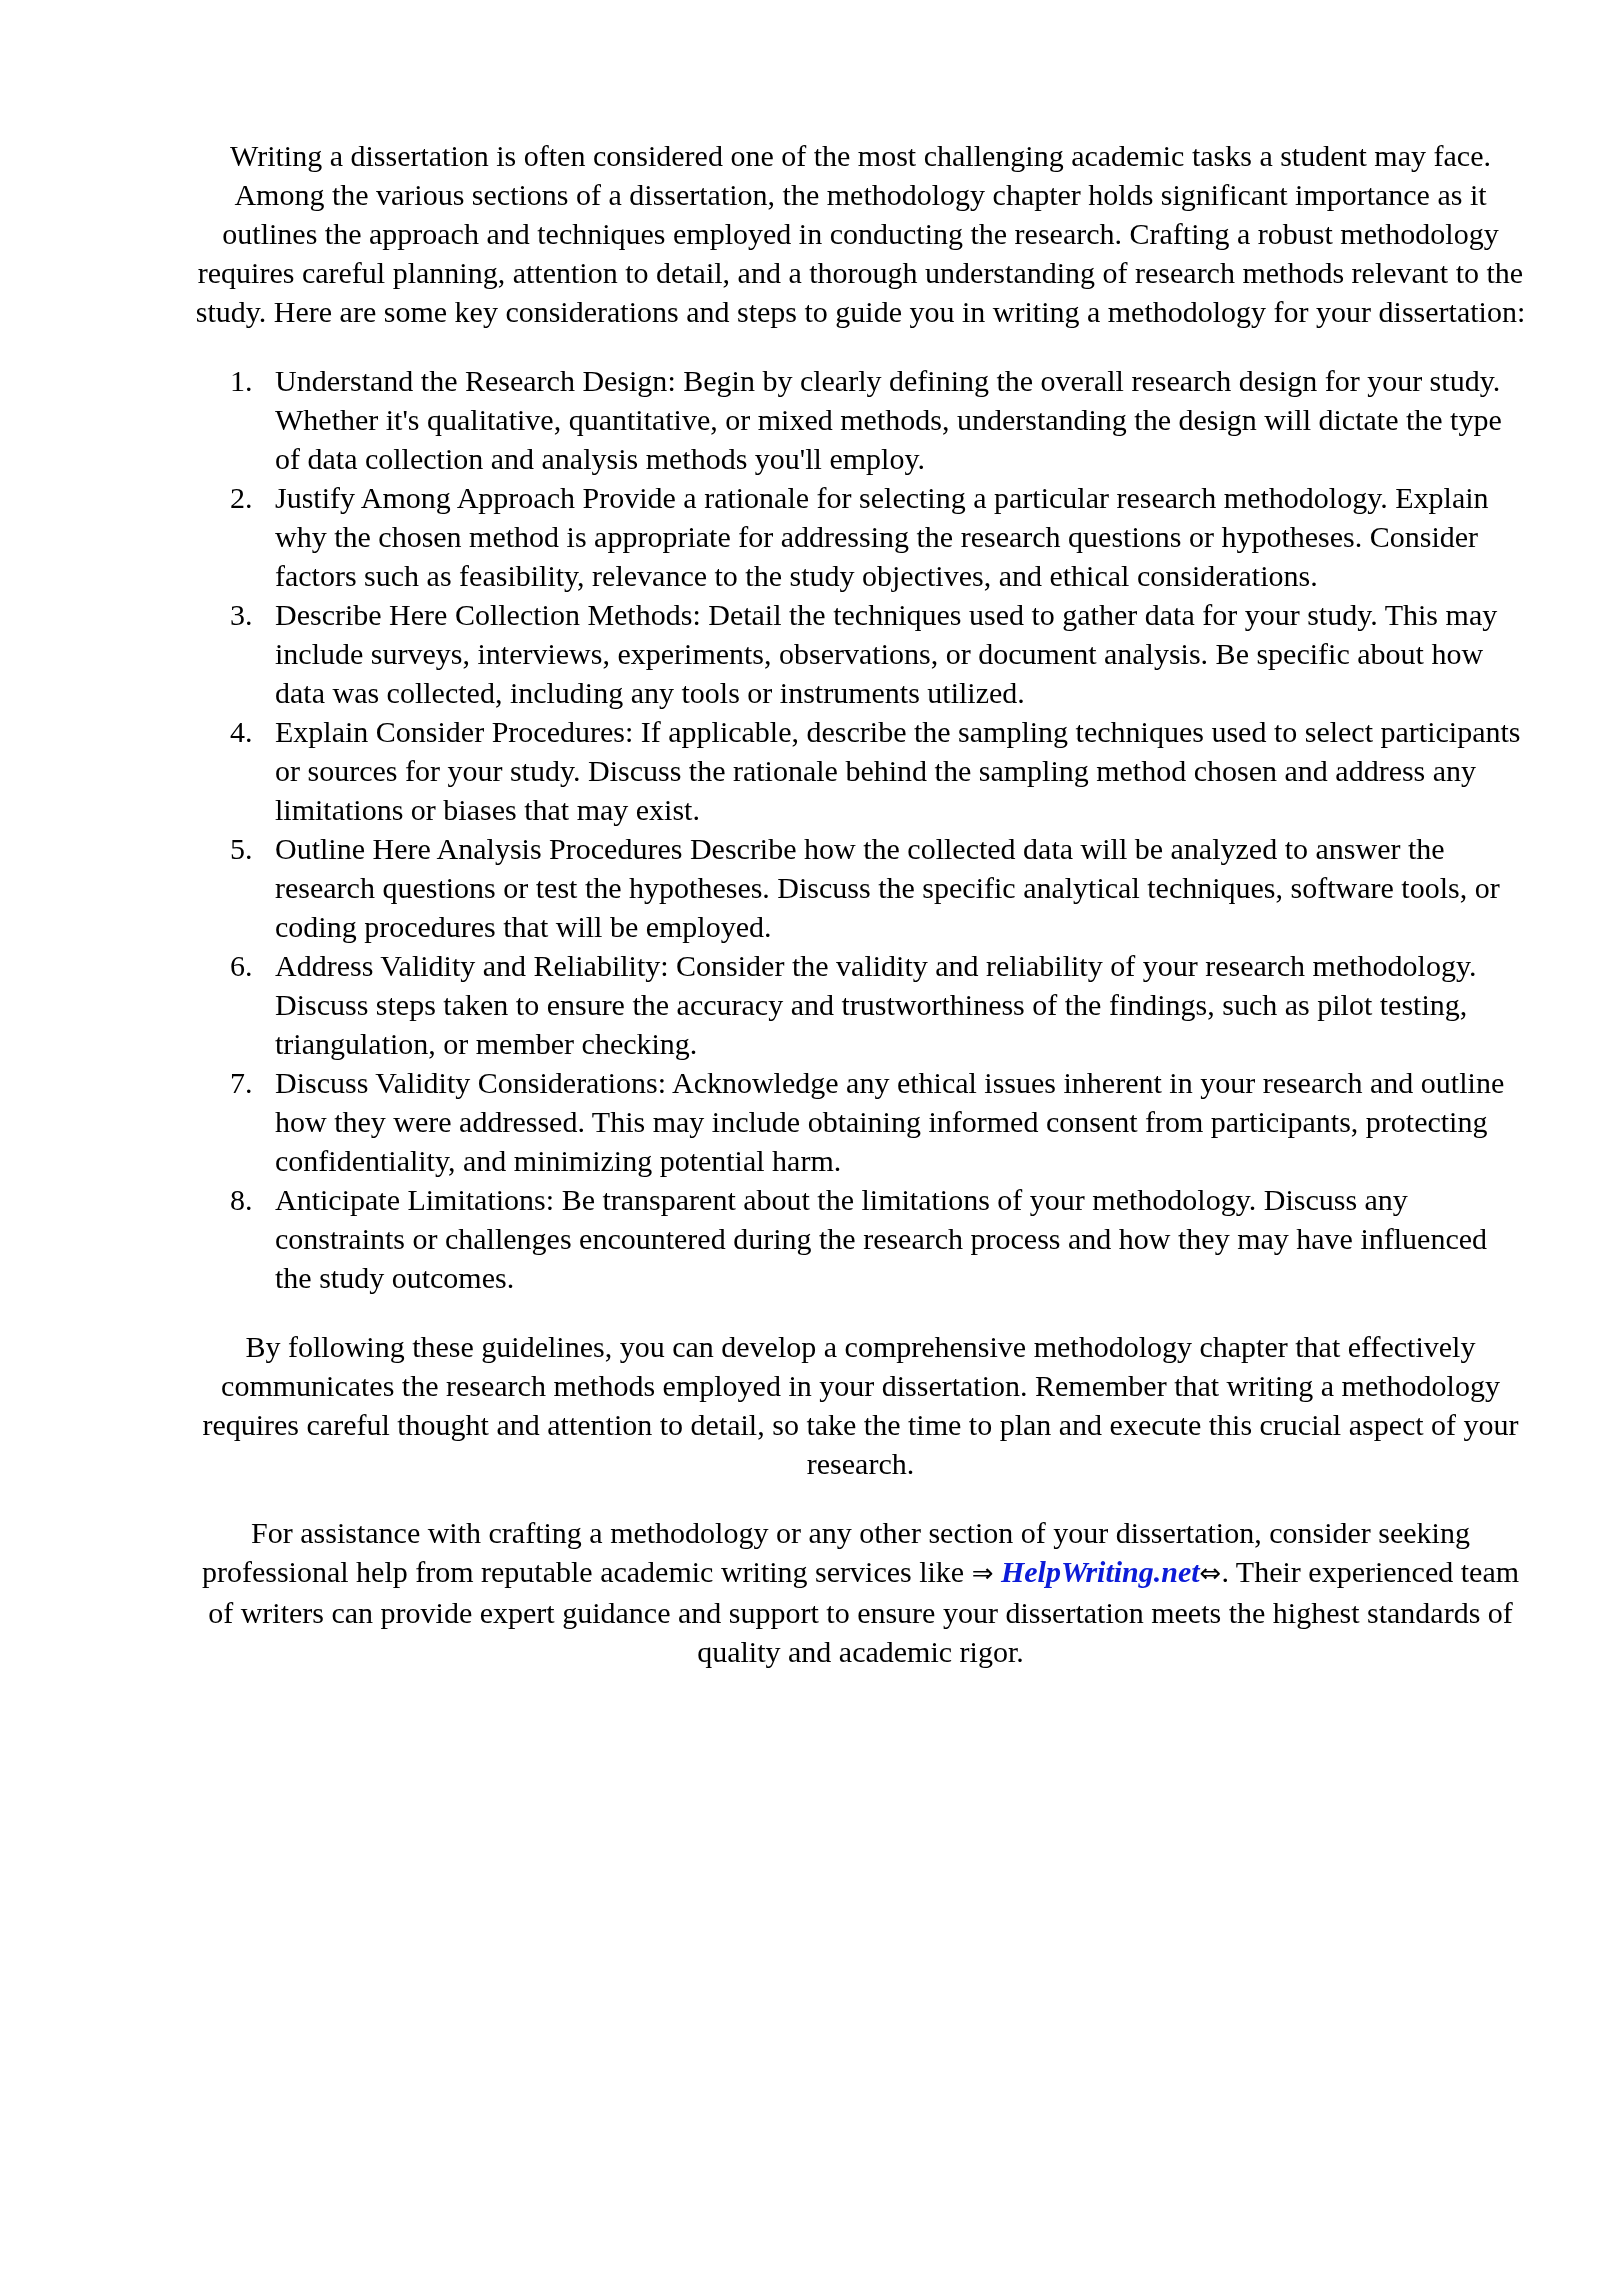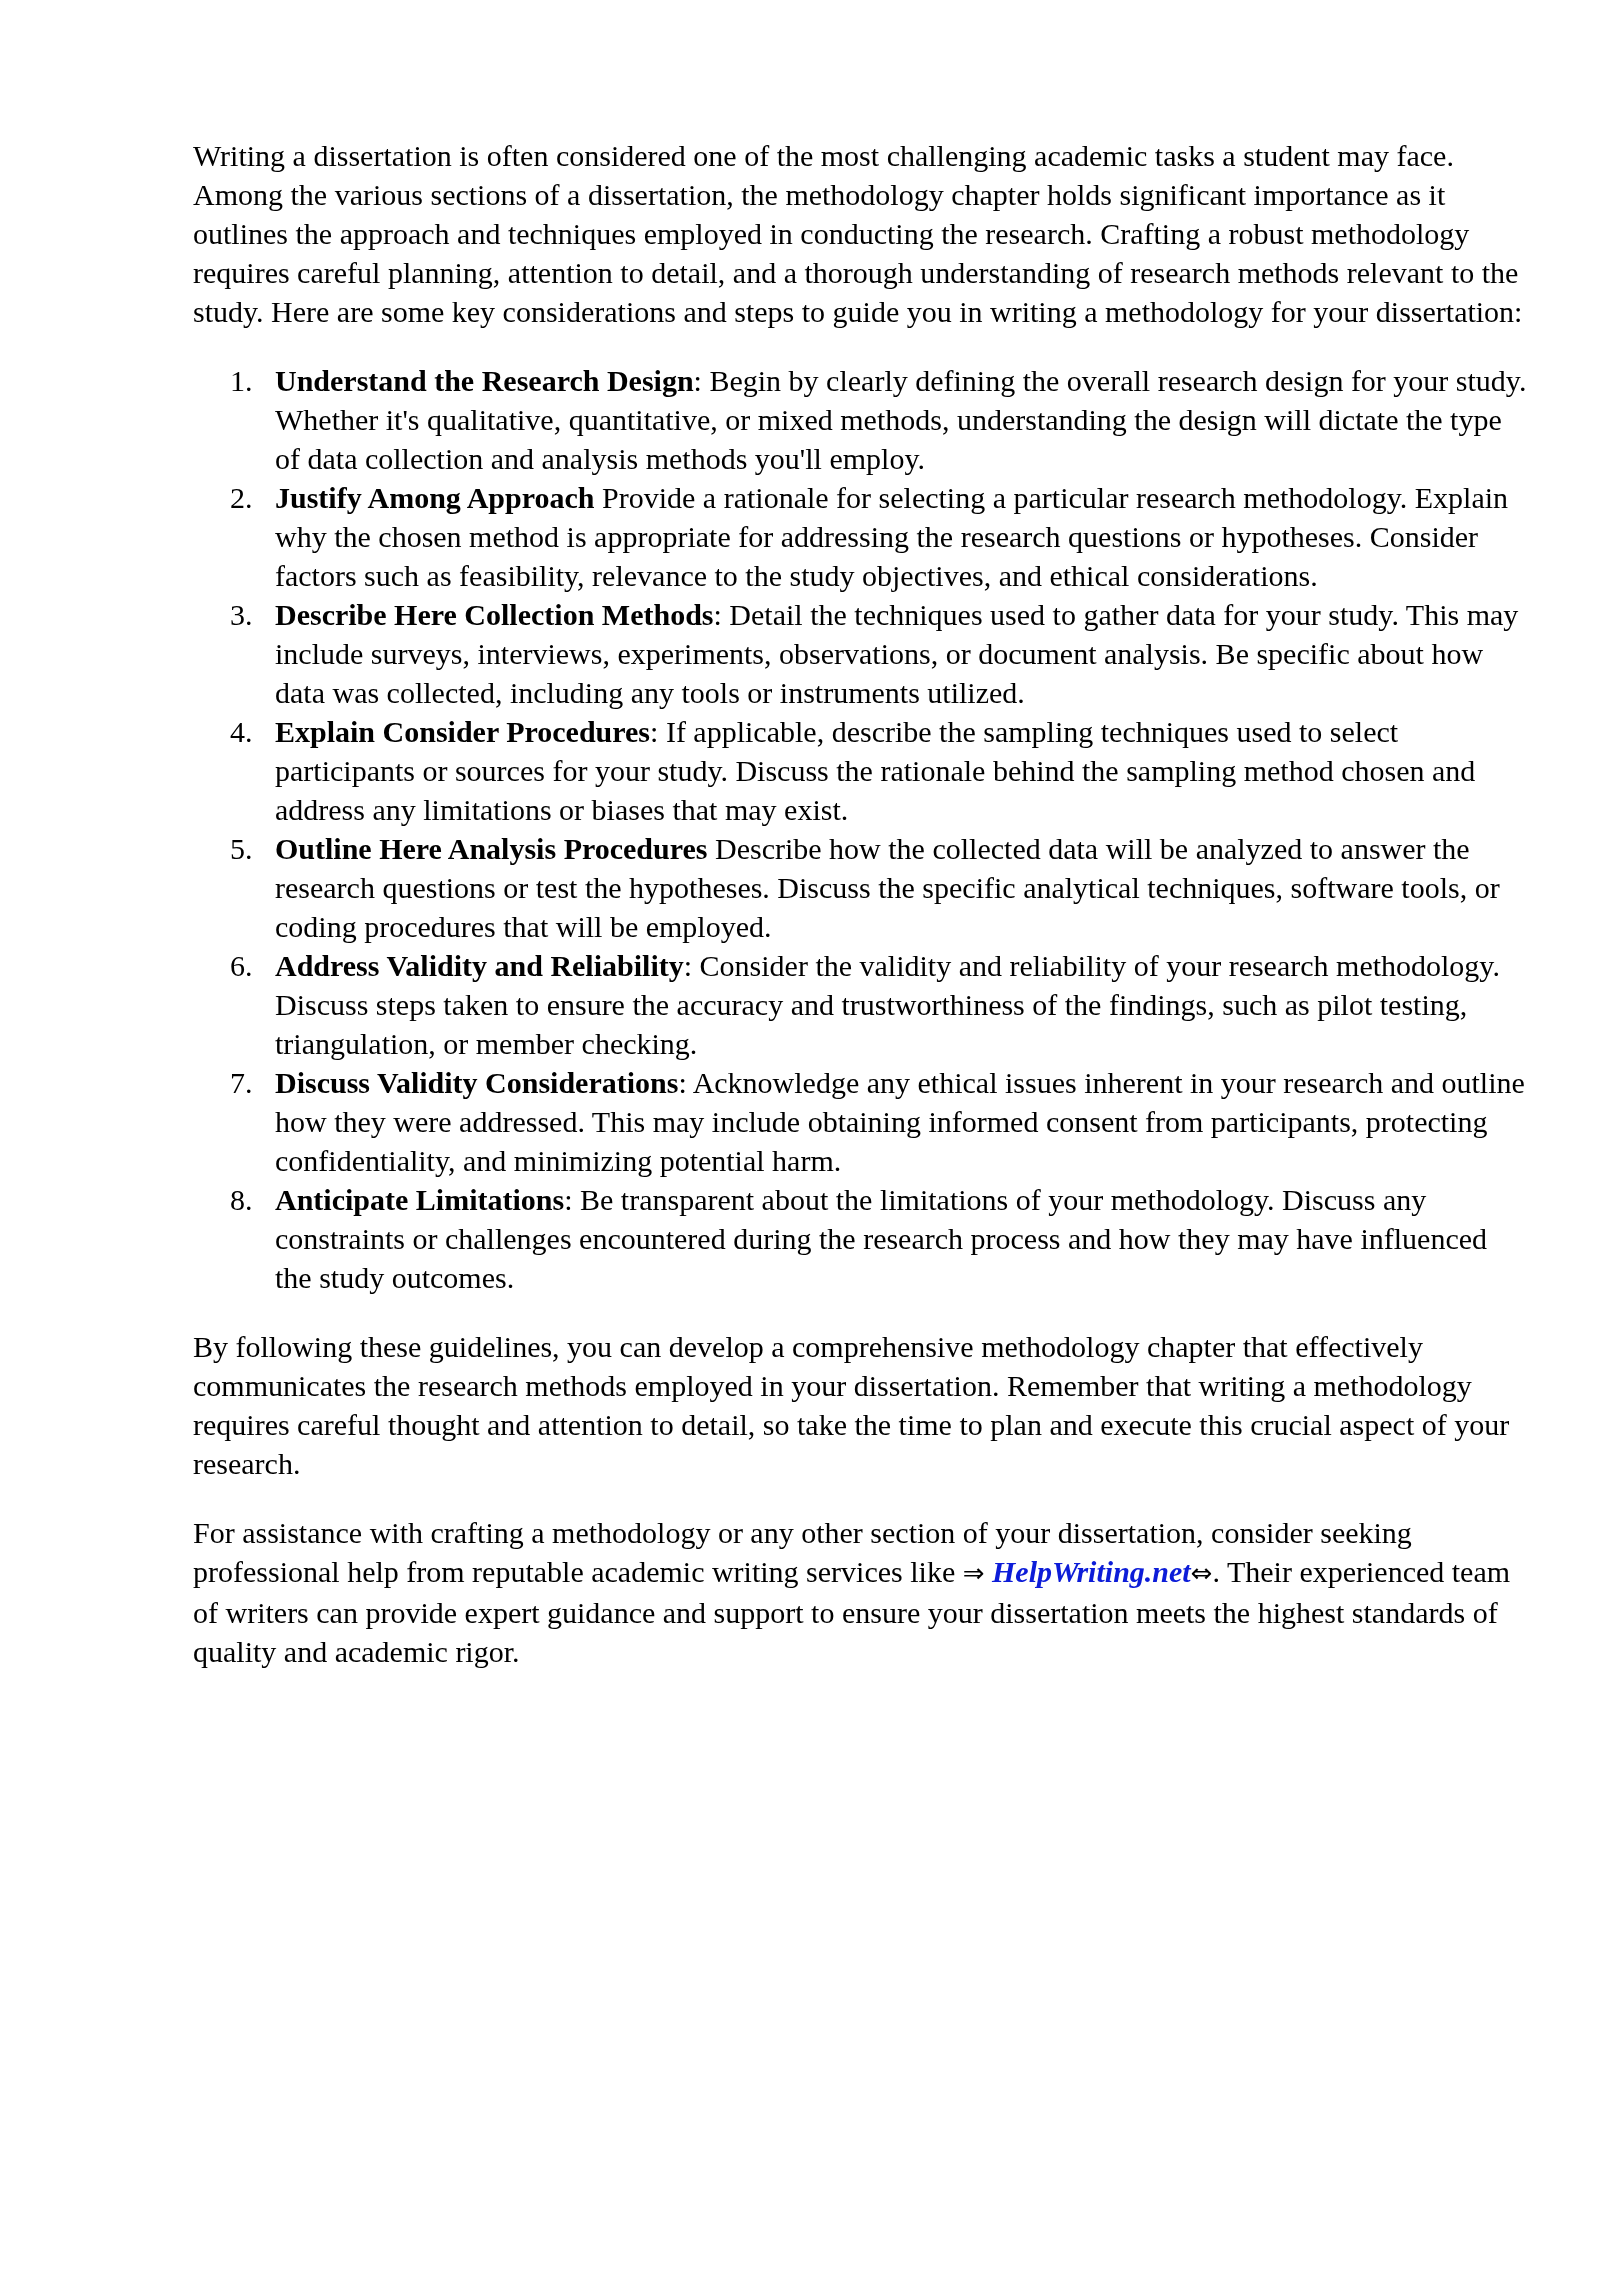--- a/index.html
+++ b/index.html
@@ -12,37 +12,37 @@
     color: #000000;
   }
   .page {
     position: absolute;
     left: 193px;
     top: 136px;
     width: 1335px;
     font-size: 30px;
     line-height: 39px;
   }
-  p { margin: 0; }
+  p { margin: 0; text-align: center; }
   .intro { margin-bottom: 30px; }
   ol {
     margin: 0 0 30px 0;
     padding: 0;
     list-style: none;
   }
   ol li {
     position: relative;
     padding-left: 82px;
   }
   .num {
     position: absolute;
     left: 37px;
     top: 0;
   }
-  .term { font-weight: bold; }
+  .term { font-weight: normal; }
   .closing { margin-bottom: 30px; }
   .link {
     font-weight: bold;
     color: #0c1cd8;
     text-decoration: none;
     font-style: italic;
   }
   .arrow { font-family: "DejaVu Sans", sans-serif; font-size: 26px; }
 </style>
 </head>

